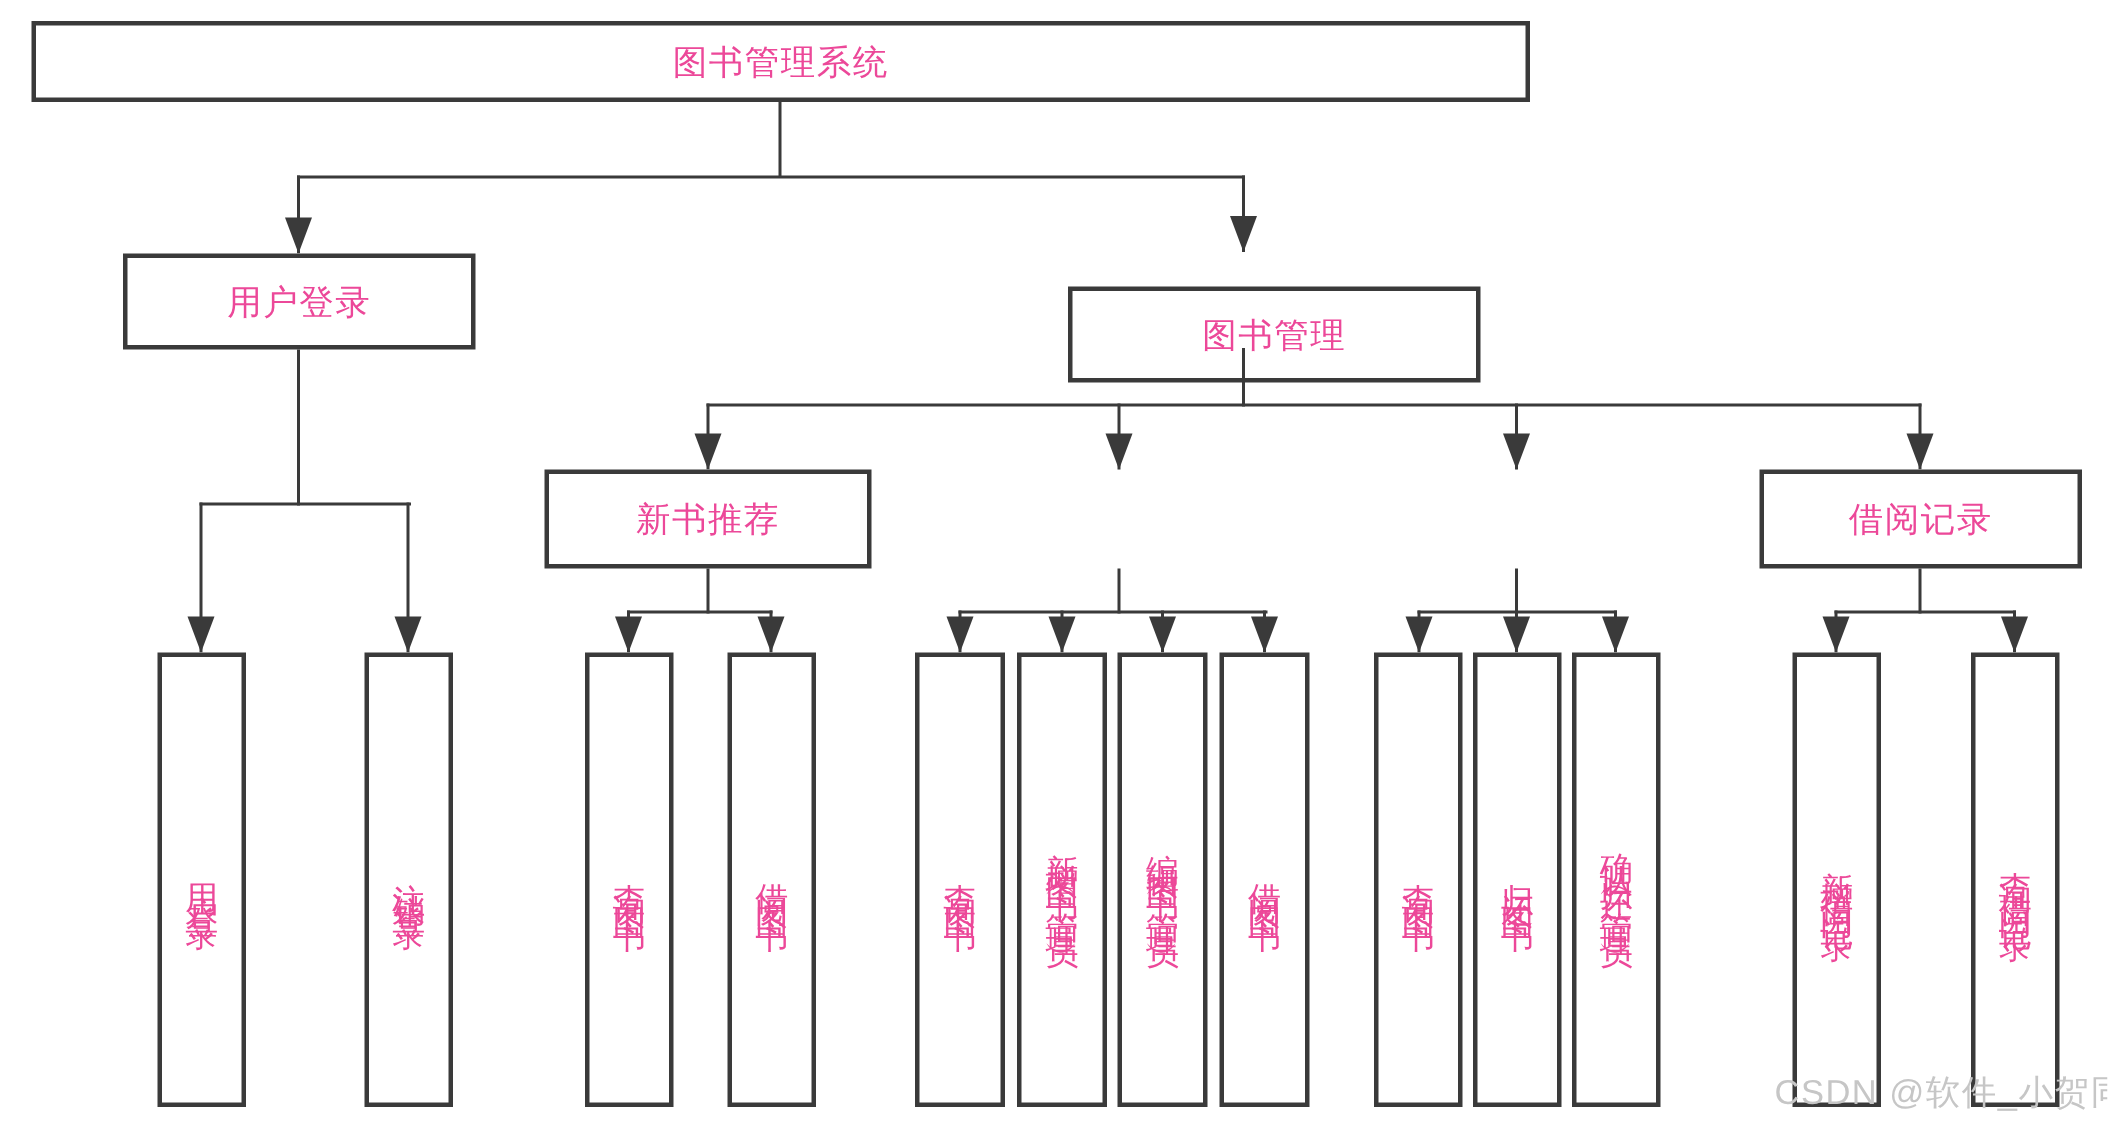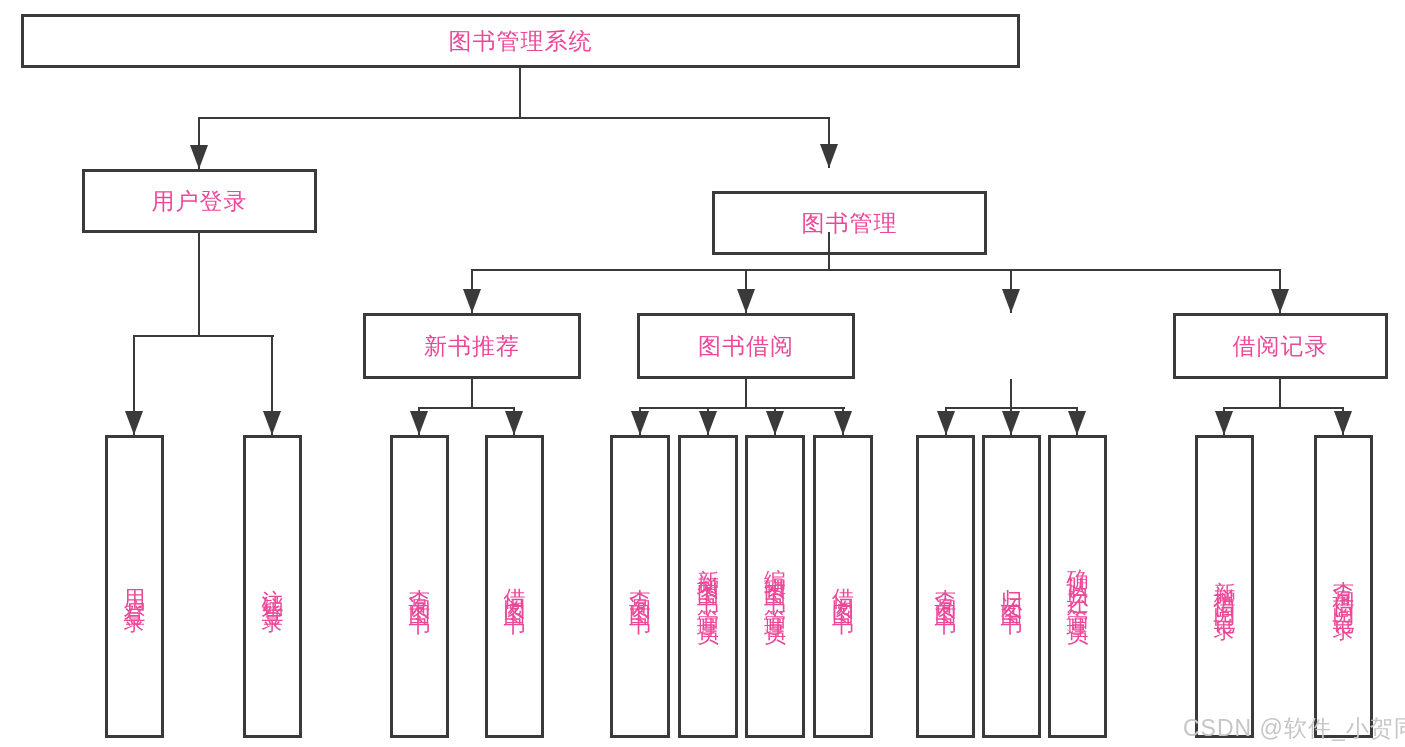--- a/index.html
+++ b/index.html
@@ -89,23 +89,20 @@
   <div class="vline" style="left:1010px;top:269px;height:44px;"></div>
   <div class="vline" style="left:1279px;top:269px;height:44px;"></div>
   <div class="arrow" style="left:463px;top:289px;"></div>
   <div class="arrow" style="left:737px;top:289px;"></div>
   <div class="arrow" style="left:1002px;top:289px;"></div>
   <div class="arrow" style="left:1271px;top:289px;"></div>
 
   <div class="box" style="left:363px;top:313px;width:218px;height:66px;font-family:Liberation Serif, serif;">
     <span class="hlabel">新书推荐</span>
   </div>
-  <div class="box" style="left:637px;top:313px;width:218px;height:66px;">
-    <span class="hlabel">图书借阅</span>
-  </div>
   <div class="box" style="left:1173px;top:313px;width:215px;height:66px;">
     <span class="hlabel">借阅记录</span>
   </div>
 
   <div class="vline" style="left:471px;top:379px;height:30px;"></div>
   <div class="hline" style="left:418px;top:407px;width:97px;"></div>
   <div class="vline" style="left:418px;top:407px;height:28px;"></div>
   <div class="vline" style="left:513px;top:407px;height:28px;"></div>
   <div class="arrow" style="left:410px;top:411px;"></div>
   <div class="arrow" style="left:505px;top:411px;"></div>

